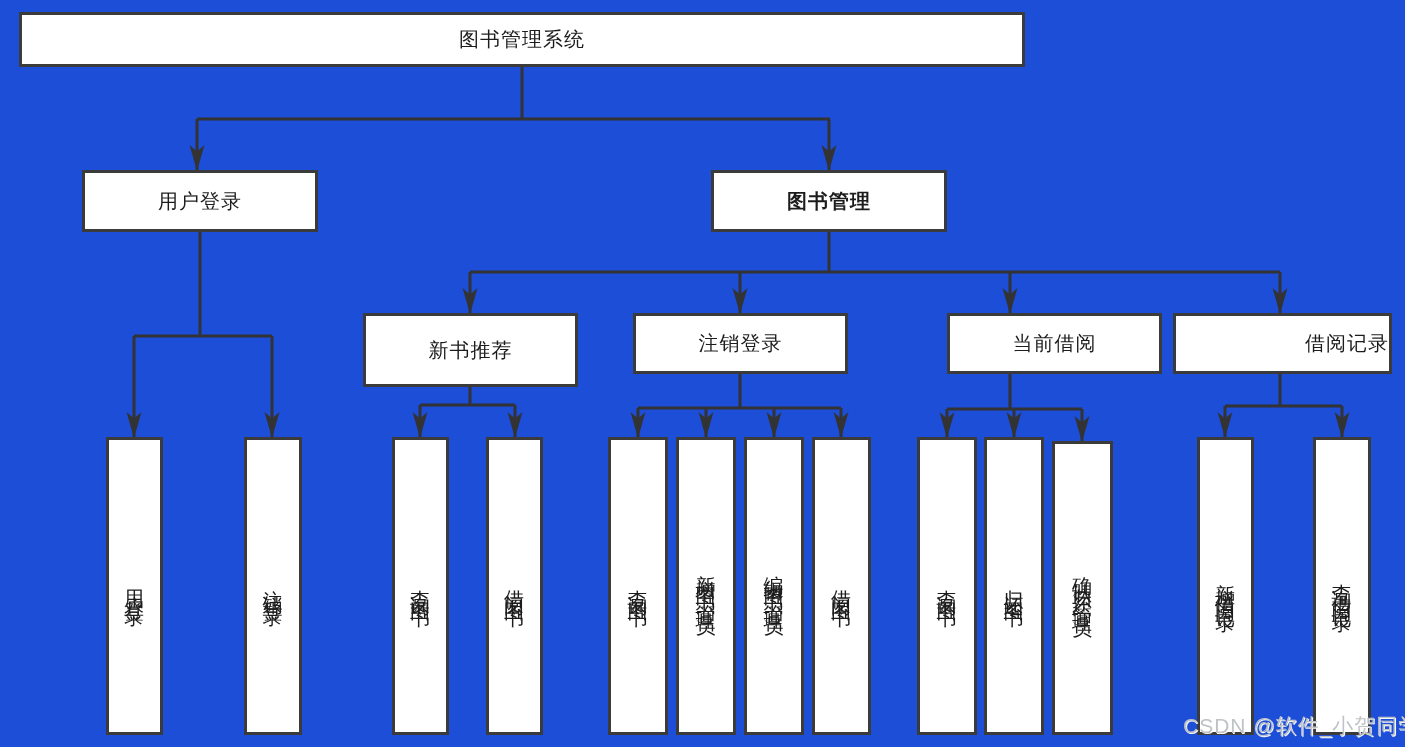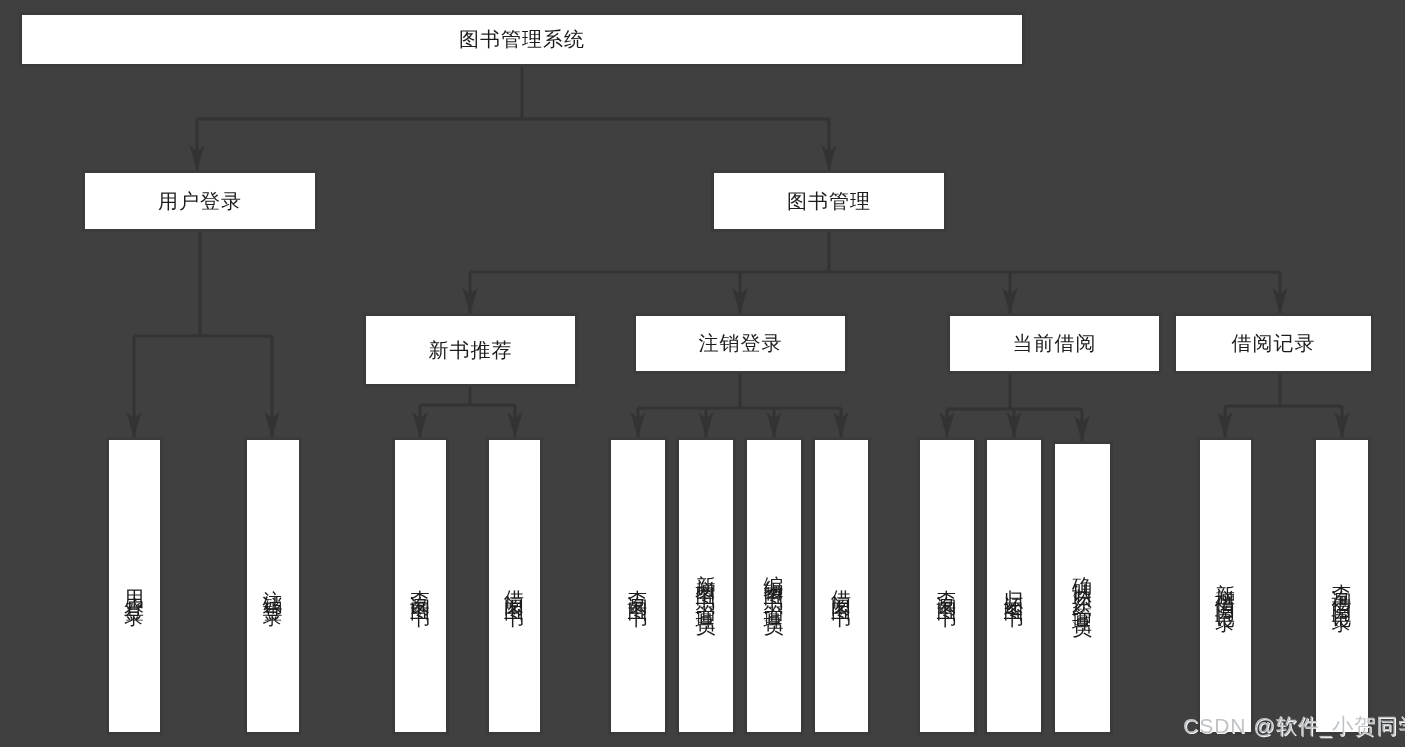--- a/index.html
+++ b/index.html
@@ -5,21 +5,21 @@
   html, body {
     margin: 0;
     padding: 0;
     background: #ffffff;
     font-family: "Liberation Sans", "DejaVu Sans", sans-serif;
   }
   .stage {
     position: relative;
     width: 1405px;
     height: 747px;
-    background: #404040;
+    background: #1d4ed8;
     overflow: hidden;
   }
   svg.connectors {
     position: absolute;
     left: 0; top: 0;
     width: 1405px;
     height: 747px;
   }
   .node {
     position: absolute;
@@ -124,34 +124,34 @@
     </g>
   </svg>
 
   <div class="node" style="left:19px; top:12px; width:1006px; height:55px;">
     <span>图书管理系统</span>
   </div>
 
   <div class="node" style="left:82px; top:170px; width:236px; height:62px;">
     <span>用户登录</span>
   </div>
-  <div class="node" style="left:711px; top:170px; width:236px; height:62px;">
+  <div class="node" style="left:711px; top:170px; width:236px; height:62px;font-weight:bold;">
     <span>图书管理</span>
   </div>
 
   <div class="node" style="left:363px; top:313px; width:215px; height:74px;">
     <span>新书推荐</span>
   </div>
   <div class="node" style="left:633px; top:313px; width:215px; height:61px;">
     <span>注销登录</span>
   </div>
   <div class="node" style="left:903px; top:313px; width:215px; height:61px;margin-left:44px;">
     <span>当前借阅</span>
   </div>
-  <div class="node" style="left:1173px; top:313px; width:201px; height:61px;">
+  <div class="node" style="left:1173px; top:313px; width:219px; height:61px;justify-content:flex-end;">
     <span>借阅记录</span>
   </div>
 
   <div class="node leaf" style="left:106px; width:57px;">
     <span class="vlabel">用户登录</span>
   </div>
   <div class="node leaf" style="left:244px; width:58px;">
     <span class="vlabel">注销登录</span>
   </div>
 

